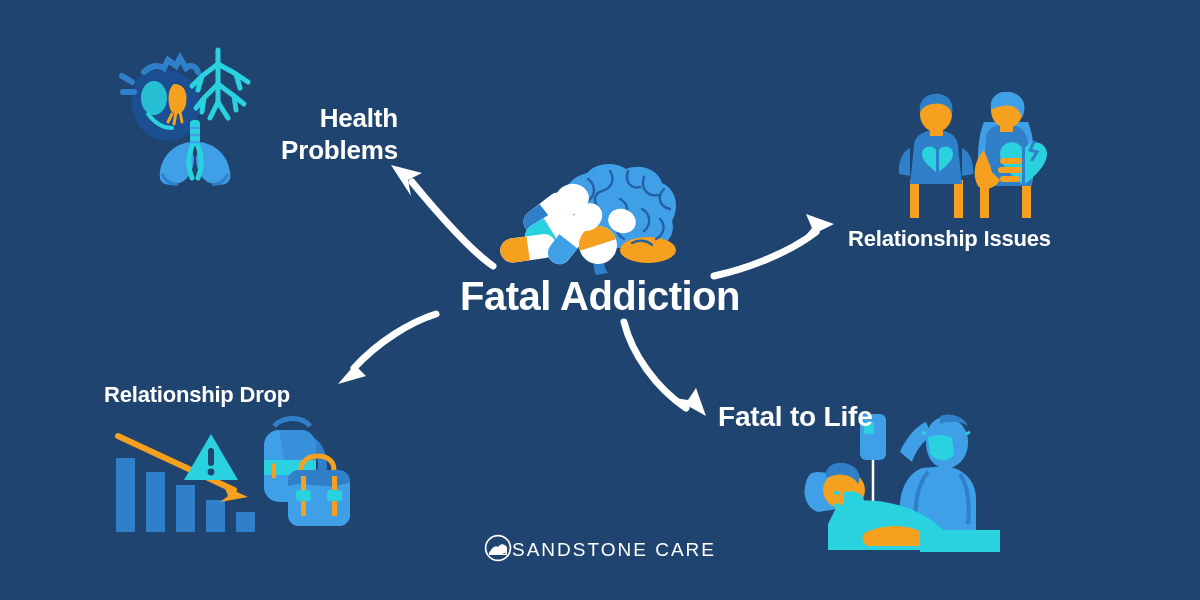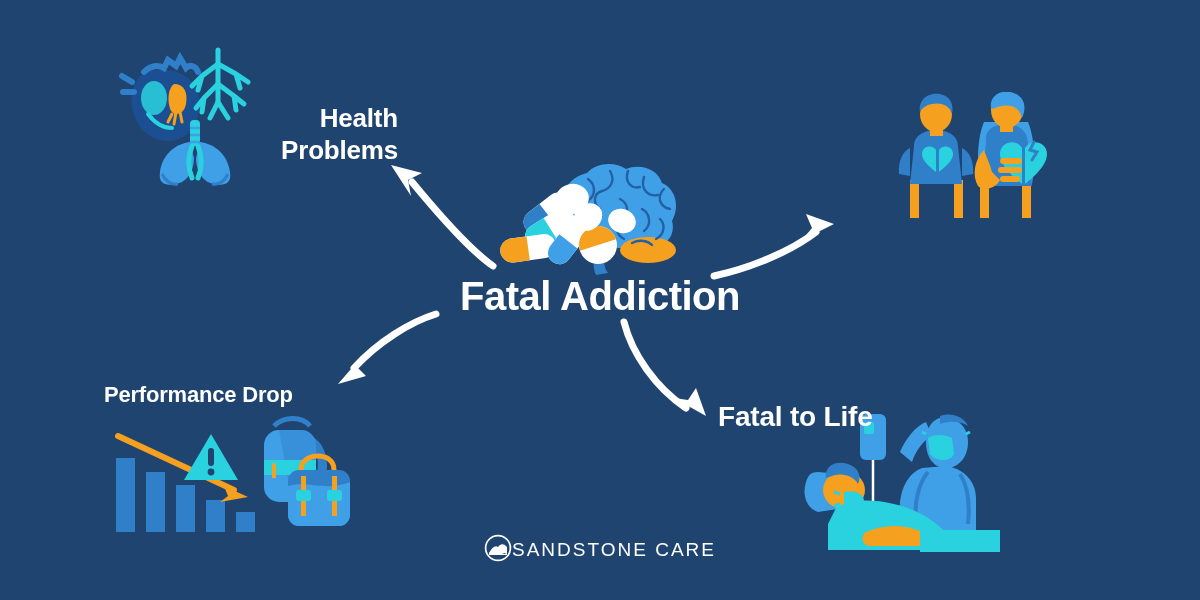--- a/index.html
+++ b/index.html
@@ -221,20 +221,21 @@
 
         <g fill="#f5a01e">
           <rect x="112" y="66" width="22" height="6" rx="3"></rect>
           <rect x="110" y="75" width="24" height="6" rx="3"></rect>
           <rect x="112" y="84" width="20" height="6" rx="3"></rect>
         </g>
       </g>
     </svg>
   </div>
 
+  <div class="lbl" id="lbl-relationship">Relationship Issues</div>
 
   <div class="arrow" id="arrow-relationship">
     <svg width="135" height="75" viewBox="0 0 135 75">
       <path d="M8 66 C44 58 84 42 110 22" stroke="#ffffff" stroke-width="7" fill="none" stroke-linecap="round"></path>
       <path d="M128 14 L100 4 L106 18 L96 30 Z" fill="#ffffff"></path>
     </svg>
   </div>
 
   <div class="art" id="art-performance">
     <svg width="265" height="130" viewBox="0 0 265 130">
@@ -271,21 +272,21 @@
         <rect x="192" y="58" width="62" height="56" rx="11" fill="#2f7fc9"></rect>
         <path d="M192 74 C210 68 230 80 254 70 L254 103 A11 11 0 0 1 243 114 H203 A11 11 0 0 1 192 103 Z" fill="#3fa0e8"></path>
         <rect x="205" y="64" width="5" height="40" fill="#f5a01e"></rect>
         <rect x="236" y="64" width="5" height="40" fill="#f5a01e"></rect>
         <rect x="200" y="78" width="15" height="11" rx="3" fill="#2ad2e0"></rect>
         <rect x="231" y="78" width="15" height="11" rx="3" fill="#2ad2e0"></rect>
       </g>
     </svg>
   </div>
 
-  <div class="lbl" id="lbl-performance">Performance Drop</div>
+  <div class="lbl" id="lbl-performance">Relationship Drop</div>
 
   <div class="arrow" id="arrow-performance">
     <svg width="125" height="80" viewBox="0 0 125 80">
       <path d="M118 4 C92 12 60 32 36 58" stroke="#ffffff" stroke-width="7" fill="none" stroke-linecap="round"></path>
       <path d="M20 74 L48 66 L38 56 L46 44 Z" fill="#ffffff"></path>
     </svg>
   </div>
 
   <div class="art" id="art-fatal">
     <svg width="210" height="140" viewBox="0 0 210 140">

